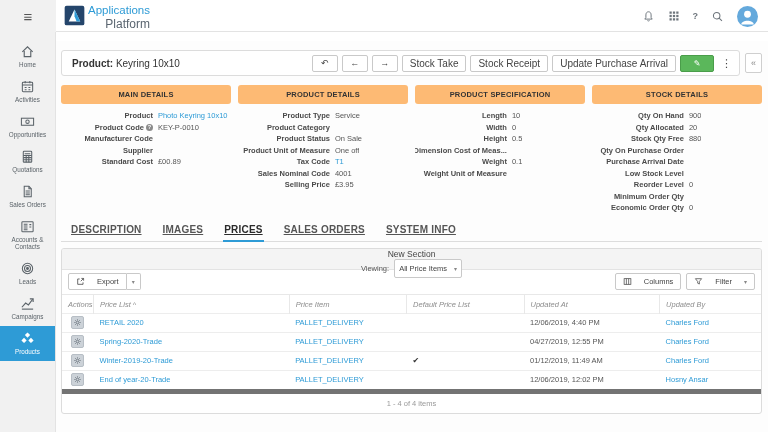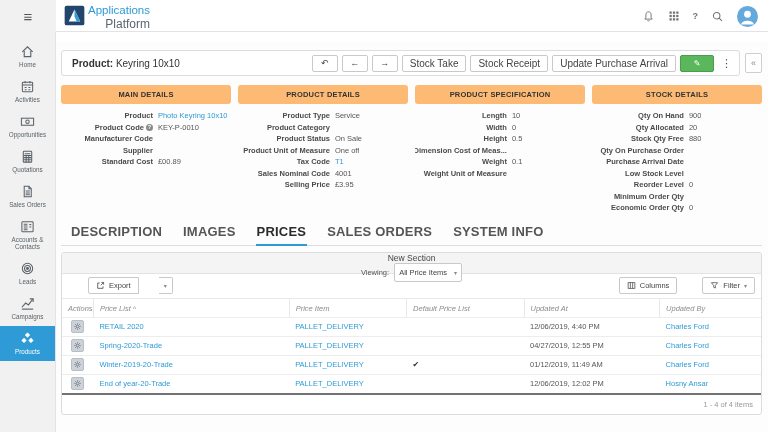--- a/index.html
+++ b/index.html
@@ -58,54 +58,54 @@
   .prow { display:flex; align-items:center; font-size:7.5px; line-height:11.5px; }
   .plabel { flex:0 0 57%; display:flex; justify-content:flex-end; align-items:center; gap:2px;
     font-weight:bold; color:#4a4a4a; padding-right:5px; white-space:nowrap; overflow:hidden; }
   .pvalue { color:#555; white-space:nowrap; overflow:hidden; }
   .link { color:#2e9bd6; cursor:pointer; }
   .info-badge { width:7px; height:7px; border-radius:50%; background:#8a8a8a; color:#fff;
     font-size:5.5px; font-weight:bold; display:inline-flex; align-items:center; justify-content:center; }
 
   
   .tabs { display:flex; gap:19px; padding:0 0 0 9px; border-bottom:1px solid #ddd; }
-  .tab { font-size:13px; font-weight:bold; color:#555; padding:3px 1px 5px; cursor:pointer;
-    border-bottom:2px solid transparent; margin-bottom:-1px; letter-spacing:.2px; }
+  .tab { font-size:10px; font-weight:bold; color:#555; padding:3px 1px 5px; cursor:pointer;
+    border-bottom:2px solid transparent; margin-bottom:-1px; letter-spacing:.2px;text-decoration:underline; }
   .tab.active { color:#2b2b2b; border-bottom-color:#2e9bd6; }
 
   
   .grid-card { margin-top:6px; background:#fff; border:1px solid #dcdcdc; border-radius:3px; overflow:hidden; }
   .section-head { height:21px; background:#f4f4f4; border-bottom:1px solid #e3e3e3;
     display:flex; align-items:center; justify-content:space-between; padding:0 8px;flex-direction:column; }
   .section-title { font-size:8.5px; color:#444; }
   .viewing { display:flex; align-items:center; gap:5px; font-size:7.5px; color:#555; }
   .select-box { background:#fff; border:1px solid #c9c9c9; border-radius:2px; height:19px;
     display:flex; align-items:center; gap:7px; padding:0 4px; color:#444; cursor:pointer; }
   .caret { font-size:6px; color:#888; }
 
   .toolbar { height:25px; display:flex; align-items:center; justify-content:space-between;
     padding:0 6px; border-bottom:1px solid #e8e8e8; }
   .tool-left, .tool-right { display:flex; align-items:center; gap:5px; }
   .tbtn { height:17px; background:#fff; border:1px solid #c9c9c9; border-radius:2px; color:#444;
-    font-size:7.5px; display:flex; align-items:center; gap:4px; padding:0 7px; cursor:pointer;margin-left:20px; }
+    font-size:7.5px; display:flex; align-items:center; gap:12px; padding:0 7px; cursor:pointer; }
   .split { display:flex; }
   .split .tbtn:first-child { border-radius:2px 0 0 2px; }
   .split .tbtn:last-child { border-left:none; border-radius:0 2px 2px 0; padding:0 5px; }
 
   table.price-table { width:100%; border-collapse:collapse; font-size:7.5px; table-layout:fixed; }
   .price-table th { font-weight:normal; color:#8c8c8c; text-align:left; padding:5px 6px 4px;
     border-right:1px solid #e8e8e8; white-space:nowrap; overflow:hidden;font-style:italic; }
   .price-table th:last-child { border-right:none; }
   .price-table td { padding:0 6px; border-top:1px solid #ededed; white-space:nowrap; overflow:hidden; }
   .price-table td.actions { text-align:center; padding:2.5px 2px; }
   .action-btn { width:13px; height:13px; background:#ccd2d8; border:1px solid #b7bec5; border-radius:2px;
     color:#6e7780; display:inline-flex; align-items:center; justify-content:center; cursor:pointer; }
   .sort-caret { font-size:7px; color:#8c8c8c; margin-left:2px; }
   .check-cell { color:#333; font-size:8px; }
-  .grid-footer { text-align:right; color:#999; font-size:7.5px; padding:5px 8px; border-top:2px solid #737373; }
+  .grid-footer { text-align:center; color:#999; font-size:7.5px; padding:5px 8px; border-top:5px solid #737373; }
   .muted { color:#555; }
 </style>
 </head>
 <body>
 
 <div class="topbar">
   <div class="burger-zone">
     <span>≡</span>
   </div>
   <div class="logo">

